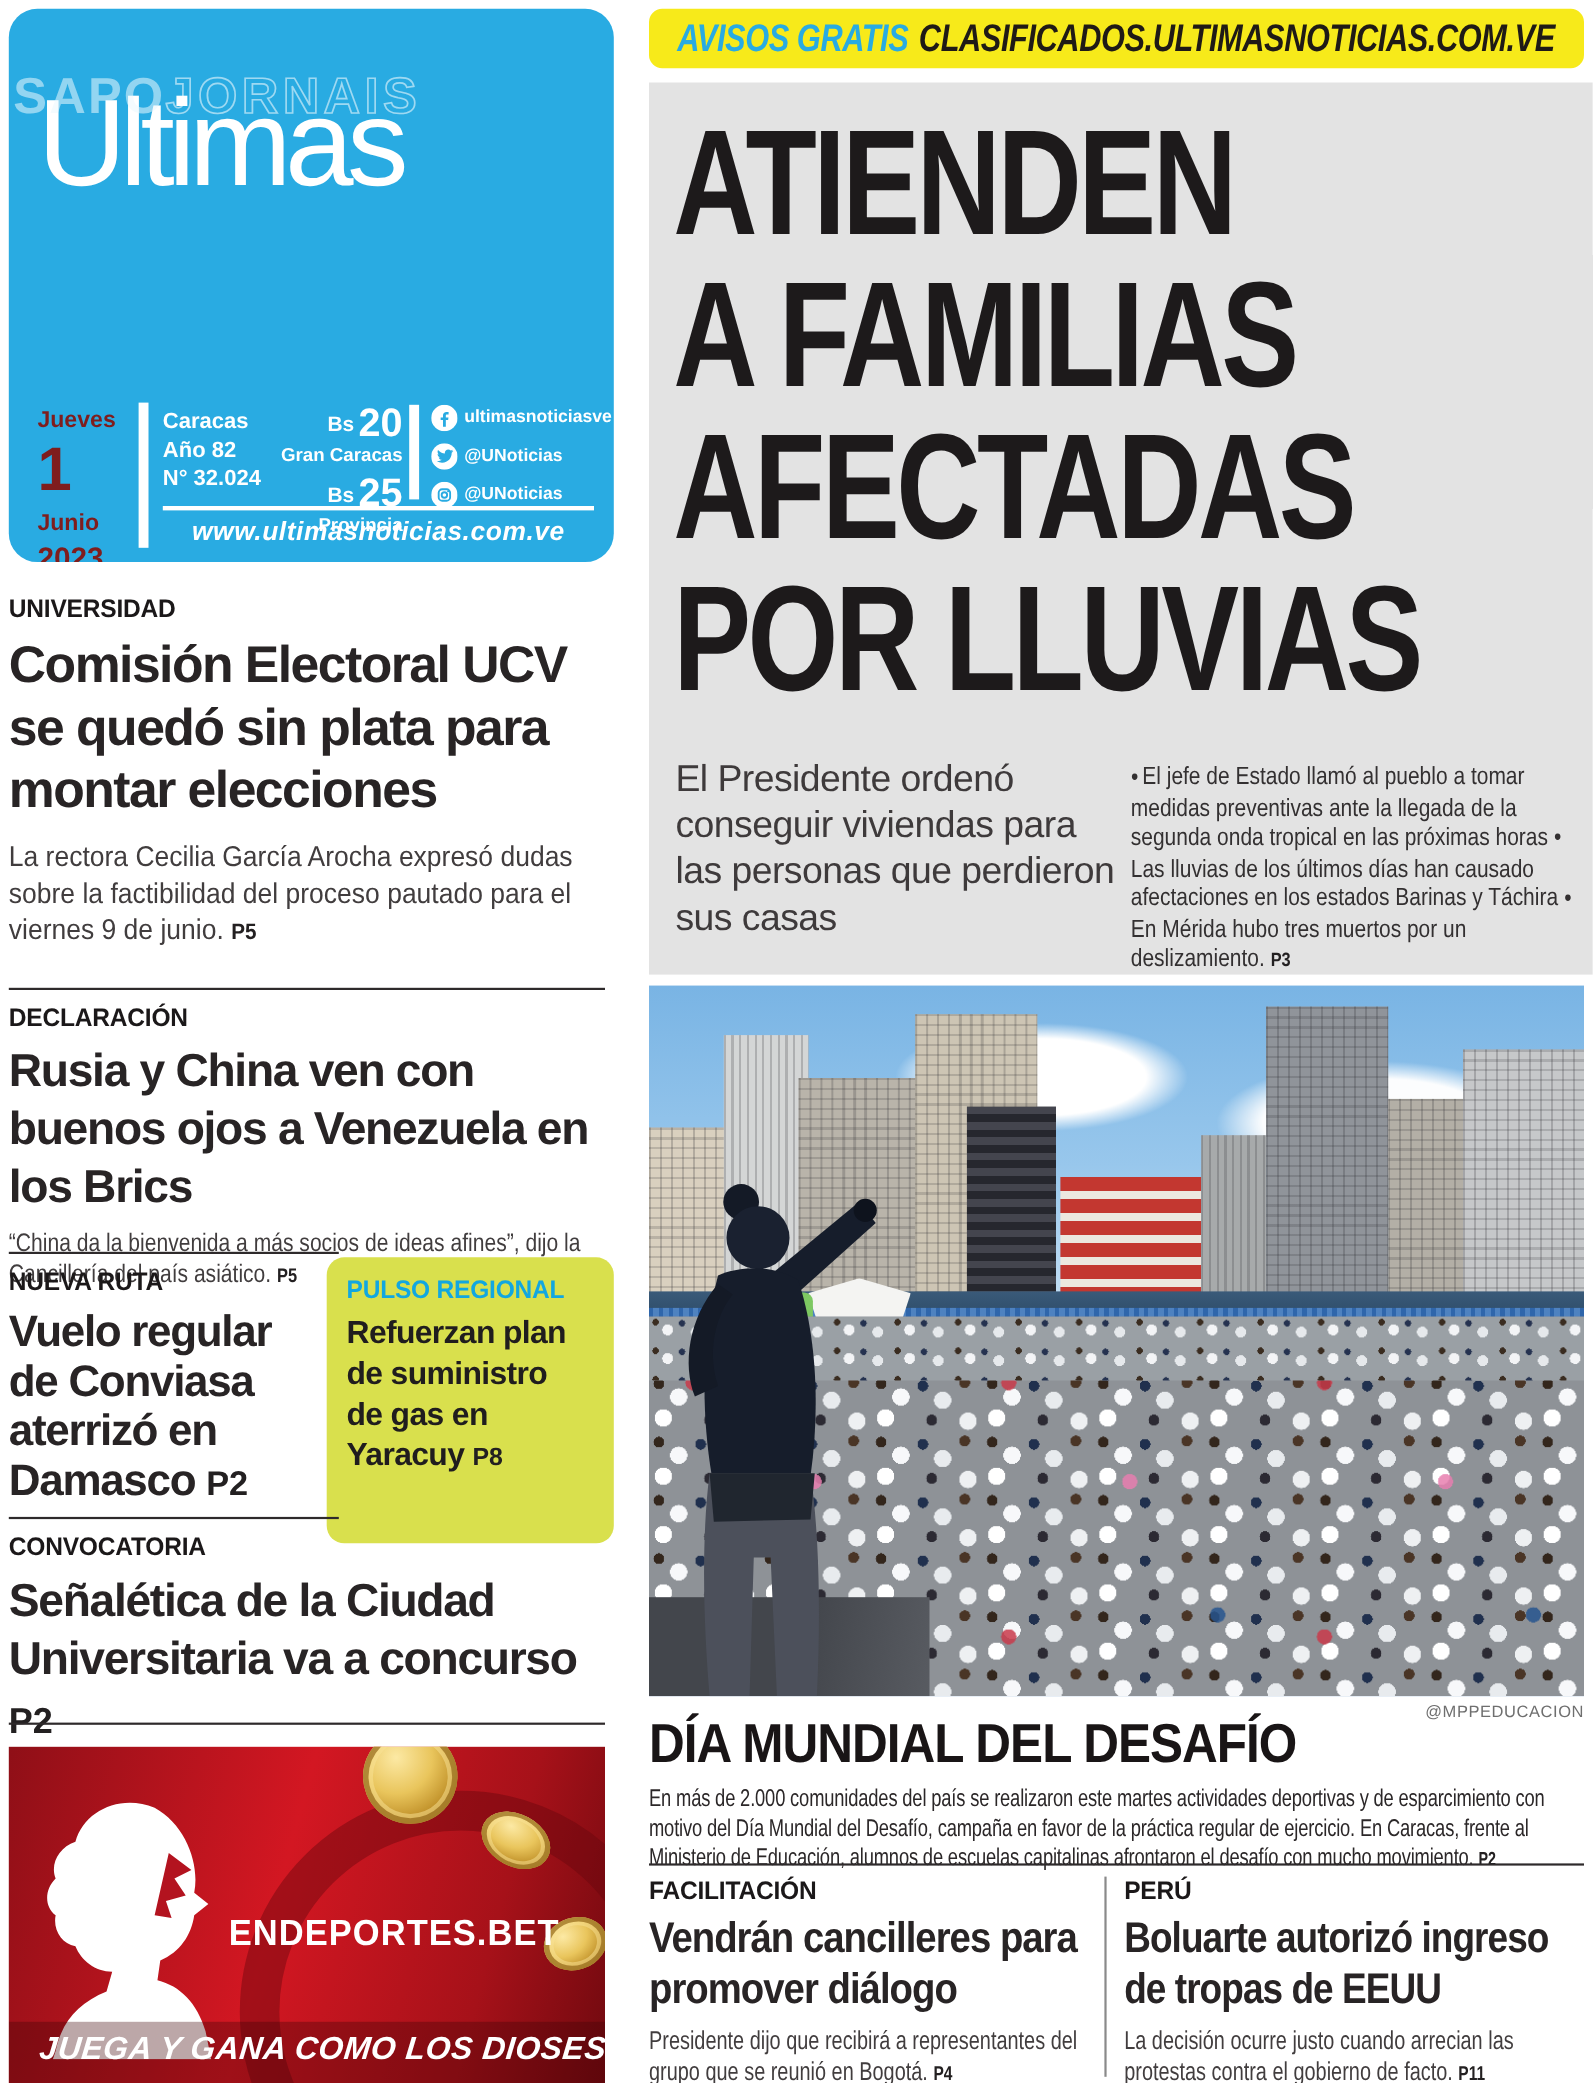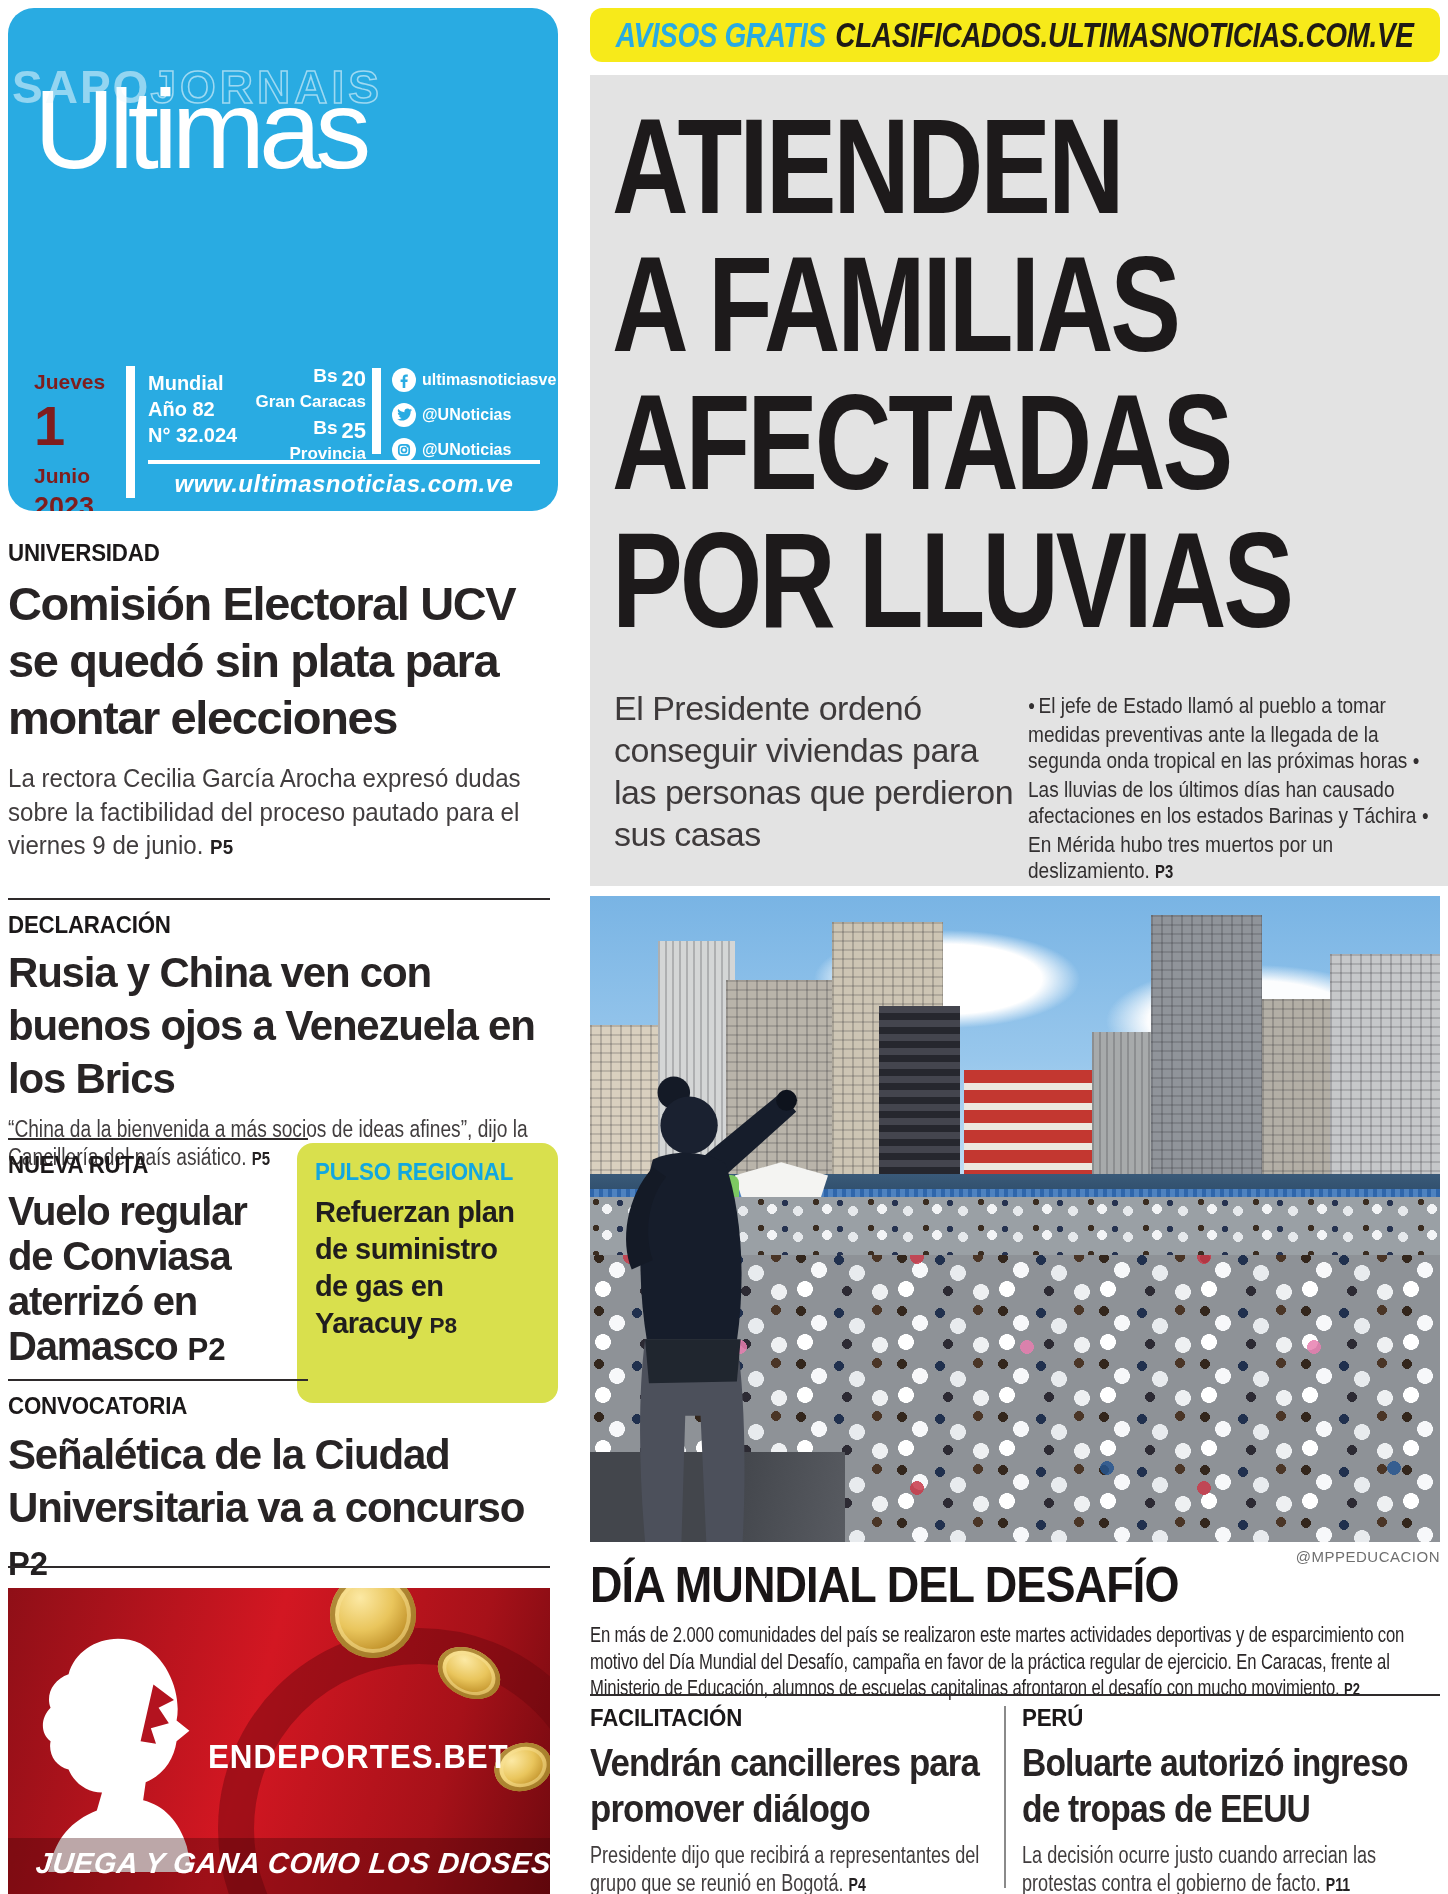--- a/index.html
+++ b/index.html
@@ -18,21 +18,21 @@
   .d-num{font-size:56px;font-weight:800;line-height:1;margin-top:4px;}
   .d-month{font-size:21px;font-weight:600;margin-top:10px;}
   .d-year{font-size:27px;font-weight:600;margin-top:4px;}
   .vbar{position:absolute;background:#fff;}
   .vbar1{left:118px;top:358px;width:9px;height:132px;}
   .vbar2{left:364px;top:360px;width:9px;height:86px;}
   .mh-ed{position:absolute;left:140px;top:362px;color:#fff;font-size:20px;line-height:1.3;font-weight:600;}
   .mh-prices{position:absolute;left:190px;top:358px;width:168px;text-align:right;color:#fff;}
   .price-line{line-height:1;}
   .cur{font-size:19px;font-weight:800;vertical-align:4px;margin-right:4px;}
-  .amt{font-size:22px;font-weight:800;}
+  .amt{font-size:36px;font-weight:800;}
   .zone{font-size:17px;font-weight:600;margin:2px 0 6px;}
   .mh-social{position:absolute;left:384px;top:360px;color:#fff;}
   .soc-row{display:flex;align-items:center;margin-bottom:11px;}
   .soc-ic{width:24px;height:24px;margin-right:6px;flex:0 0 auto;}
   .soc-label{font-size:16px;font-weight:800;white-space:nowrap;}
   .mh-rule{position:absolute;left:140px;top:452px;width:392px;height:4px;background:#fff;}
   .mh-url{position:absolute;left:140px;top:462px;width:392px;text-align:center;color:#fff;font-weight:800;font-style:italic;font-size:24px;letter-spacing:.5px;}
 
   
   .classifieds{position:absolute;left:590px;top:8px;width:850px;height:54px;background:#f7ea1a;border-radius:12px;display:flex;align-items:center;justify-content:center;}
@@ -169,21 +169,21 @@
     <div class="logo-l1">Ultimas</div>
 
     <div class="mh-date">
       <div class="d-name">Jueves</div>
       <div class="d-num">1</div>
       <div class="d-month">Junio</div>
       <div class="d-year">2023</div>
     </div>
     <div class="vbar vbar1"></div>
     <div class="mh-ed">
-      <div>Mundial</div>
+      <div>Caracas</div>
       <div>Año 82</div>
       <div>N°  32.024</div>
     </div>
     <div class="mh-prices">
       <div class="price-line"><span class="cur">Bs</span><span class="amt">20</span></div>
       <div class="zone">Gran Caracas</div>
       <div class="price-line"><span class="cur">Bs</span><span class="amt">25</span></div>
       <div class="zone">Provincia</div>
     </div>
     <div class="vbar vbar2"></div>

